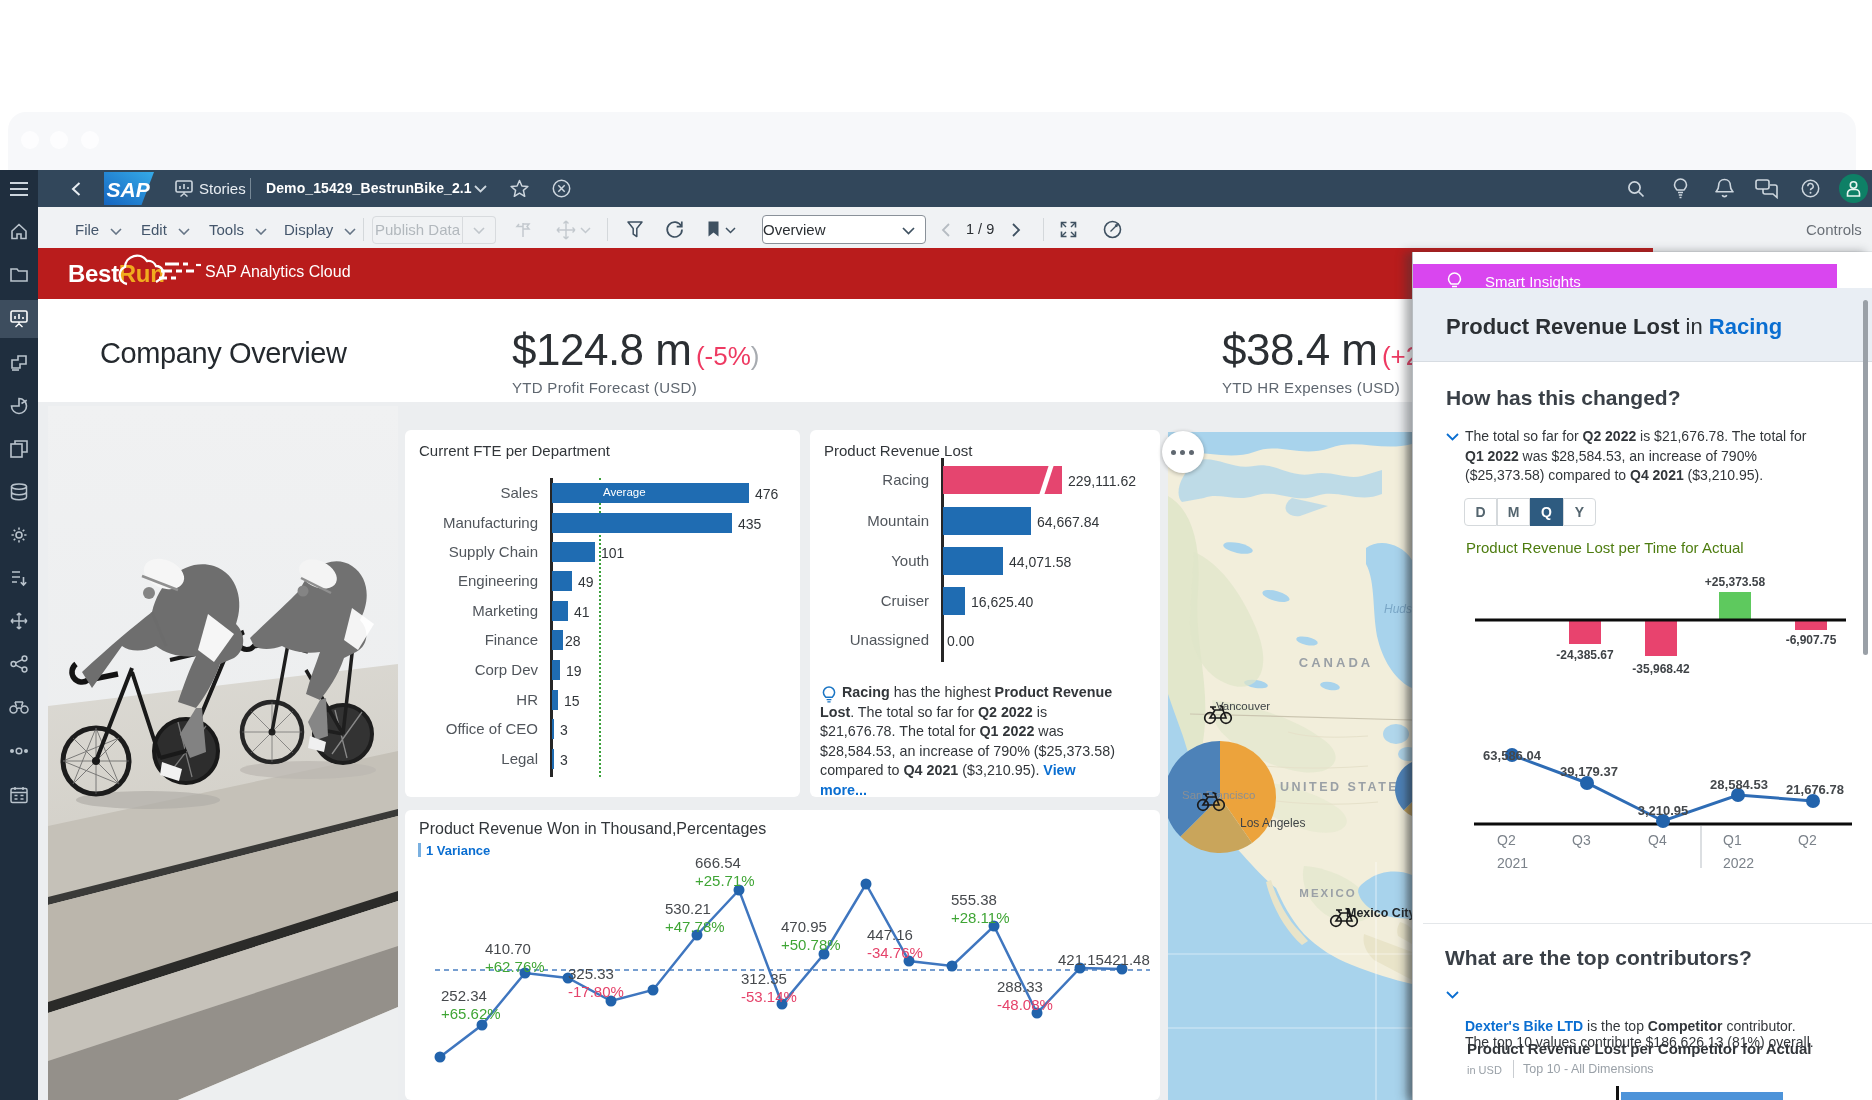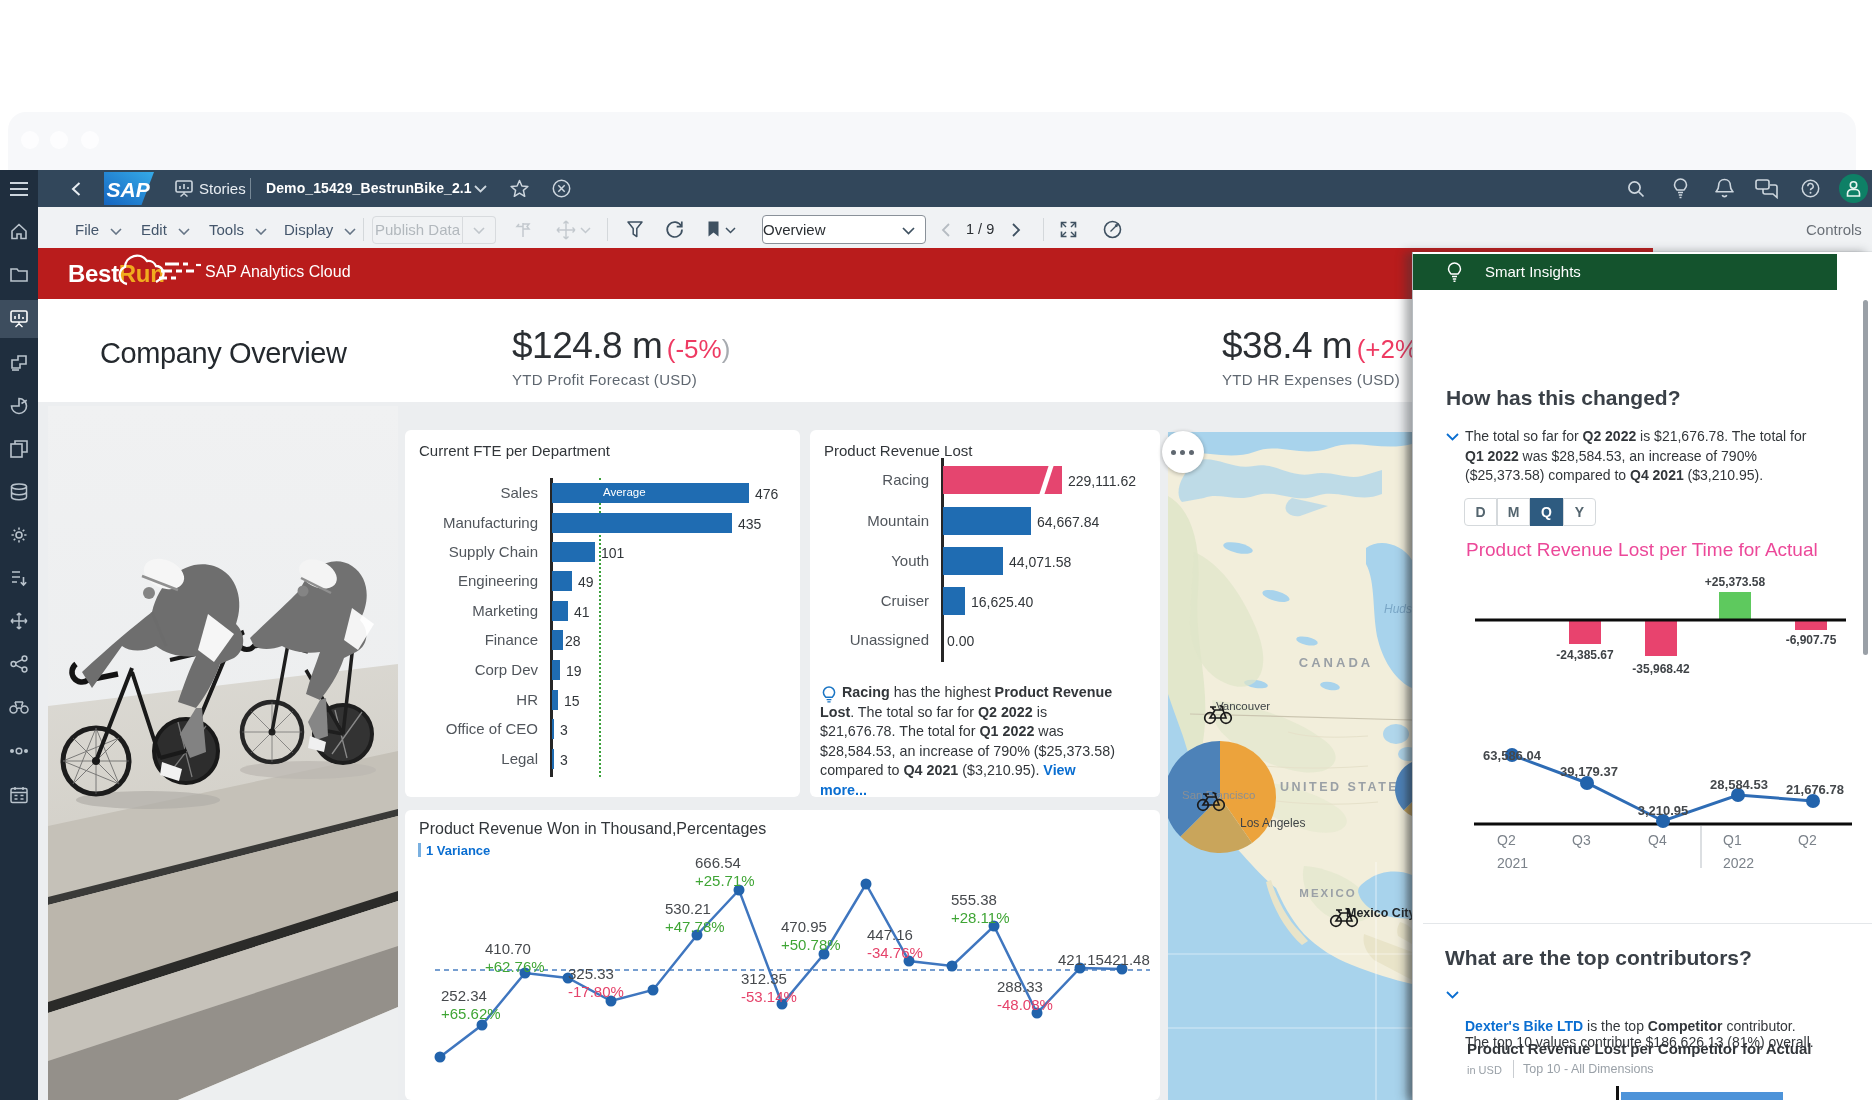--- a/index.html
+++ b/index.html
@@ -10,28 +10,28 @@
 #topbar{left:38px;top:170px;width:1834px;height:37px;background:#32475b;color:#cdd6de}
 #toolbar{left:38px;top:207px;width:1834px;height:45px;background:#f0f2f4;color:#44566b;font-size:15px;border-bottom:1px solid #e3e6e8}
 #navyband{left:38px;top:248px;width:1615px;height:51px;background:#b91c1c}
 #kpiband{left:38px;top:303px;width:1834px;height:99px;background:#fff}
 #canvas{left:38px;top:402px;width:1834px;height:698px;background:#eceef0}
 .card{position:absolute;background:#fff;border-radius:6px}
 .ctitle{position:absolute;font-size:15px;color:#32363a;font-weight:500}
 .catlab{position:absolute;font-size:15px;color:#51565c;text-align:right}
 .vallab{position:absolute;font-size:14px;color:#32363a}
 .hbar{position:absolute;background:#1f6cb2}
-.kpiv{font-size:37px;color:#2b2f33;letter-spacing:-0.5px}
+.kpiv{font-size:44px;color:#2b2f33;letter-spacing:-0.5px}
 .kpid{font-size:26px;color:#a7abb0}
 .kpip{color:#ee3a62}
 .kpil{font-size:15px;color:#5f6770;letter-spacing:0.3px;margin-top:4px}
 .menuitem{position:absolute;top:0;height:45px;line-height:45px}
 .chev{display:inline-block;margin-left:7px;opacity:.8}
 #panel{left:1412px;top:252px;width:460px;height:848px;background:#fff;border-left:1px solid #b7bcc0;box-shadow:-7px 0 9px rgba(50,55,60,.42)}
-#panelhead{position:absolute;left:0;top:2px;width:424px;height:36px;background:#14532d;color:#fff}
+#panelhead{position:absolute;left:0;top:12px;width:424px;height:36px;background:#d946ef;color:#fff}
 #paneltitle{position:absolute;left:0;top:36px;width:460px;height:74px;background:#e9eef4;border-bottom:1px solid #d7dce2}
 .h2q{font-size:21px;color:#3a4047;font-weight:700}
 .ptext{font-size:14px;line-height:19px;color:#32363a}
 .blue{color:#0a6ed1}
 .seg{position:absolute;top:0;width:33px;height:28px;border:1px solid #d5d9dc;background:#fff;color:#54656f;font-size:14px;font-weight:bold;text-align:center;line-height:26px}
 .lbl{position:absolute;font-size:15px;color:#46494d;line-height:18px;white-space:nowrap}
 .pos{color:#3fa535}
 .neg{color:#e5426a}
 </style></head>
 <body>
@@ -502,36 +502,39 @@
 </div>
 
 <div class="abs" id="panel">
   <div id="panelhead">
     <svg class="abs" style="left:34px;top:8px" width="15" height="21" viewBox="0 0 15 21">
         <path d="M7.5 1 a6 6 0 0 1 6 6 c0 2.6-1.7 3.6-2.6 5 h-6.8 c-.9-1.4-2.6-2.4-2.6-5 a6 6 0 0 1 6-6 Z" fill="none" stroke="#fff" stroke-width="1.5"></path>
         <path d="M5 14.5 h5 M5.8 17 h3.4 M6.5 19.3 h2" stroke="#fff" stroke-width="1.4"></path>
       </svg>
     <div class="abs" style="left:72px;top:9px;font-size:15px">Smart Insights</div>
   </div>
+  <div id="paneltitle">
+    <div class="abs" style="left:33px;top:26px;font-size:22px;color:#2b2f33"><b>Product Revenue Lost</b> in <b class="blue">Racing</b></div>
+  </div>
   <div class="abs h2q" style="left:33px;top:134px">How has this changed?</div>
   <svg class="abs" style="left:33px;top:181px" width="13" height="8" viewBox="0 0 13 8">
       <path d="M1 1 L6.5 6.5 L12 1" fill="none" stroke="#0a6ed1" stroke-width="1.8"></path>
     </svg>
   <div class="abs ptext" style="left:52px;top:175px;width:350px;line-height:19.5px">
     The total so far for <b>Q2 2022</b> is $21,676.78. The total for<br>
     <b>Q1 2022</b> was $28,584.53, an increase of 790%<br>
     ($25,373.58) compared to <b>Q4 2021</b> ($3,210.95).
   </div>
   <div class="abs" style="left:51px;top:246px;width:133px;height:28px">
     <div class="seg" style="left:0;border-radius:4px 0 0 4px">D</div>
     <div class="seg" style="left:33px">M</div>
     <div class="seg" style="left:66px;background:#2e5b80;border-color:#2e5b80;color:#fff">Q</div>
     <div class="seg" style="left:99px;border-radius:0 4px 4px 0">Y</div>
   </div>
-  <div class="abs" style="left:53px;top:287px;font-size:19px;color:#ec4899">Product Revenue Lost per Time for Actual</div>
+  <div class="abs" style="left:53px;top:287px;font-size:15px;color:#4d7c0f">Product Revenue Lost per Time for Actual</div>
   <svg class="abs" style="left:0;top:300px" width="460" height="135" viewBox="0 0 460 135">
     <rect x="156" y="68" width="32" height="24" fill="#e8436e"></rect>
     <rect x="232" y="68" width="32" height="36" fill="#e8436e"></rect>
     <rect x="306" y="40" width="32" height="28" fill="#5ec95e"></rect>
     <rect x="382" y="68" width="32" height="10" fill="#e8436e"></rect>
     <path d="M62 68 H433" stroke="#0b0b0b" stroke-width="3"></path>
     <text x="322" y="34" font-size="12" font-weight="bold" fill="#3f4347" text-anchor="middle">+25,373.58</text>
     <text x="172" y="107" font-size="12" font-weight="bold" fill="#3f4347" text-anchor="middle">-24,385.67</text>
     <text x="248" y="121" font-size="12" font-weight="bold" fill="#3f4347" text-anchor="middle">-35,968.42</text>
     <text x="398" y="92" font-size="12" font-weight="bold" fill="#3f4347" text-anchor="middle">-6,907.75</text>

